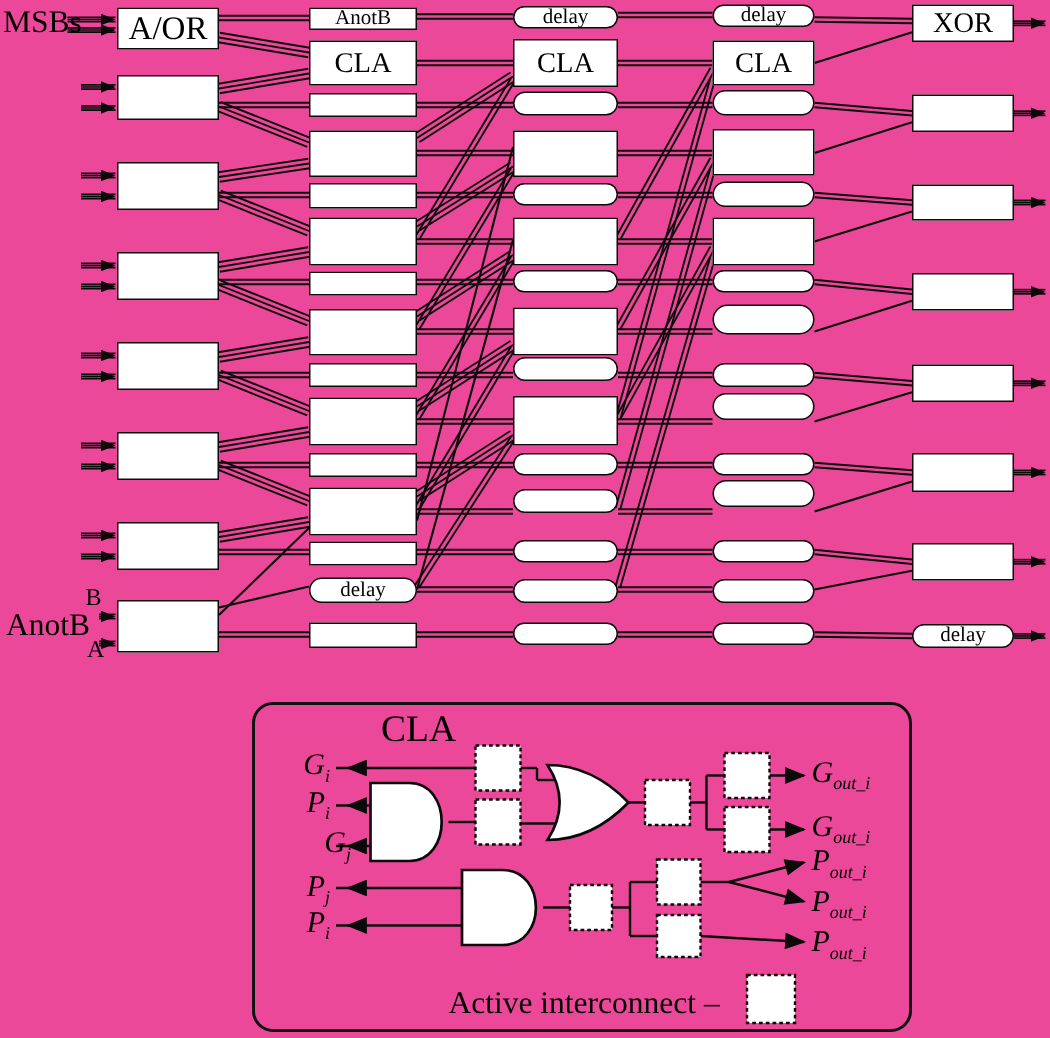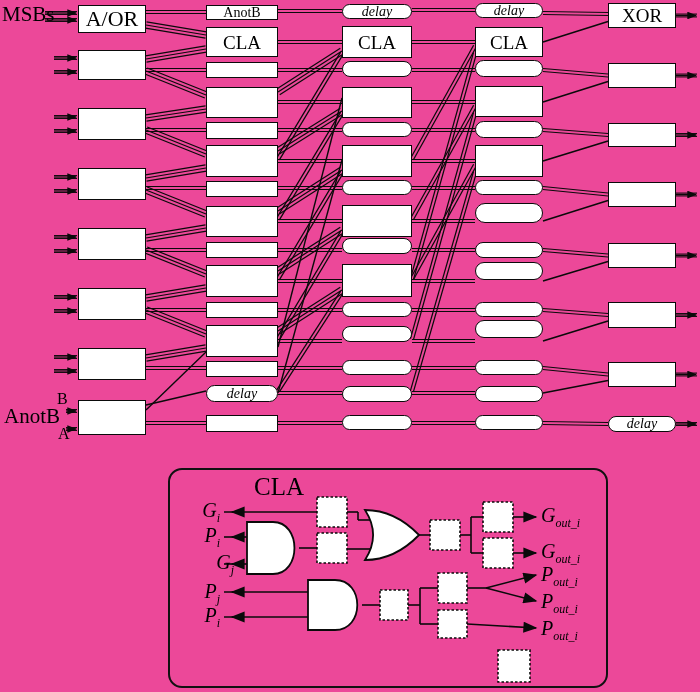--- a/index.html
+++ b/index.html
@@ -2,21 +2,21 @@
 <html><head>
 <meta charset="utf-8">
 <style>
   html,body{margin:0;padding:0;background:#fff;}
   #stage{position:relative;width:700px;height:692px;background:#ec4899;overflow:hidden;
          font-family:"Liberation Serif",serif;color:#000;}
   #wires{position:absolute;left:0;top:0;z-index:0;}
   .el{position:absolute;z-index:2;background:#fff;border:1.6px solid #0a0a0a;box-sizing:border-box;
       display:flex;align-items:center;justify-content:center;line-height:1;
       font-family:"Liberation Serif",serif;}
-  .oval{border-radius:14px;font-style:italic;}
+  .oval{border-radius:14px;}
   .side-label{position:absolute;z-index:3;font-size:21px;font-family:"Liberation Serif",serif;}
   .small-label{position:absolute;z-index:3;font-size:16px;font-family:"Liberation Serif",serif;}
   #legend-panel{position:absolute;z-index:1;left:168px;top:468px;width:440px;height:220px;
       border:2px solid #111;border-radius:14px;background:transparent;box-sizing:border-box;}
   .sig{position:absolute;z-index:3;font-style:italic;font-size:20px;white-space:nowrap;
        font-family:"Liberation Serif",serif;}
   .sig sub{font-size:12px;font-style:italic;}
   .sig-r{text-align:left;}
   .sig-l{width:42px;text-align:right;}
   #legend-title{position:absolute;z-index:3;font-size:25px;font-family:"Liberation Serif",serif;}
@@ -425,13 +425,14 @@
       <span class="sig sig-l" style="left: 178px; top: 524px;"><i>P</i><sub>i</sub></span>
       <span class="sig sig-l" style="left: 192px; top: 551px;"><i>G</i><sub>j</sub></span>
       <span class="sig sig-l" style="left: 178px; top: 580px;"><i>P</i><sub>j</sub></span>
       <span class="sig sig-l" style="left: 178px; top: 604px;"><i>P</i><sub>i</sub></span>
       <span class="sig sig-r" style="left: 541px; top: 504px;"><i>G</i><sub>out_i</sub></span>
       <span class="sig sig-r" style="left: 541px; top: 540px;"><i>G</i><sub>out_i</sub></span>
       <span class="sig sig-r" style="left: 541px; top: 563px;"><i>P</i><sub>out_i</sub></span>
       <span class="sig sig-r" style="left: 541px; top: 590px;"><i>P</i><sub>out_i</sub></span>
       <span class="sig sig-r" style="left: 541px; top: 617px;"><i>P</i><sub>out_i</sub></span>
     </div>
+  <span id="legend-note" style="left:299px;top:656px;">Active interconnect –</span>
 </div>
 
 </body></html>

